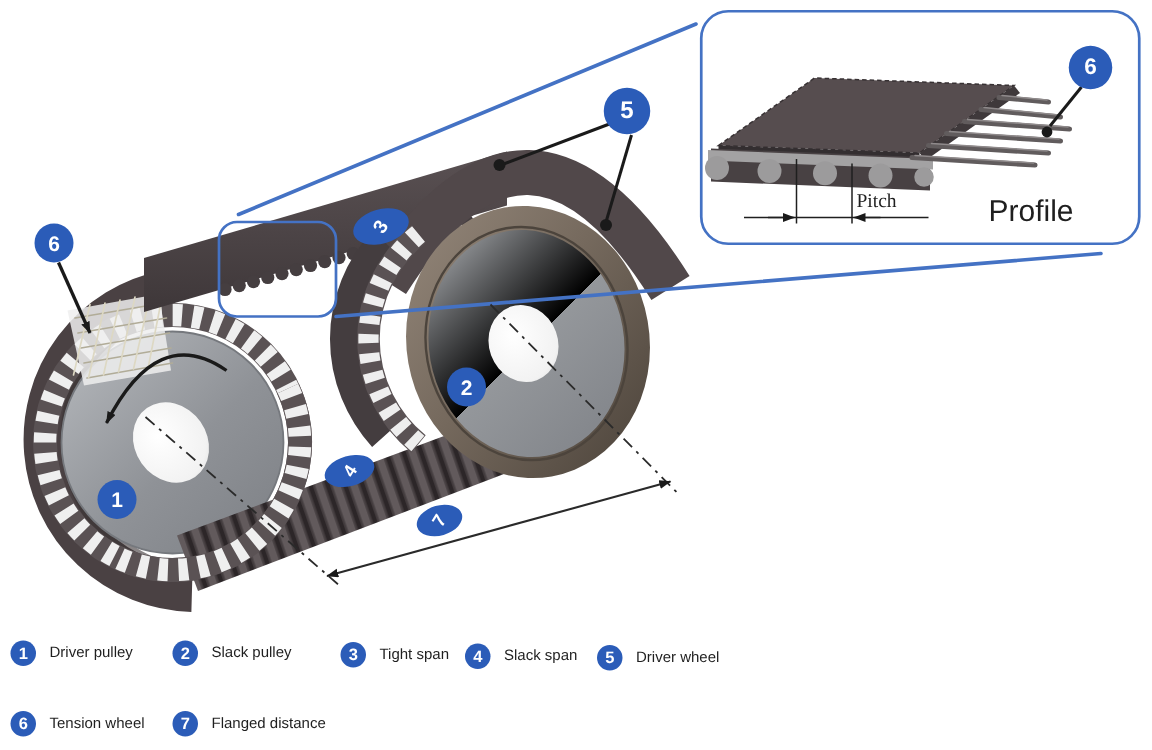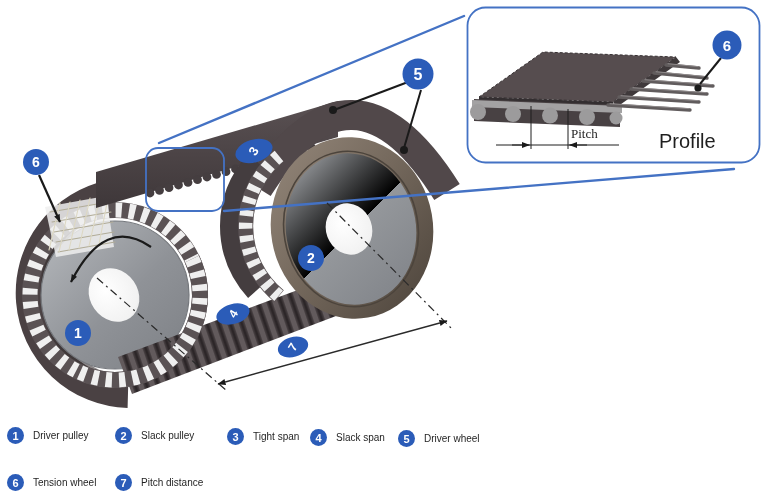--- a/index.html
+++ b/index.html
@@ -265,14 +265,14 @@
 <div class="legend-item" style="left:398px;top:430px">
   <span class="legend-badge">5</span>
   <span class="legend-label">Driver wheel</span>
 </div>
 <div class="legend-item" style="left:7px;top:474px">
   <span class="legend-badge">6</span>
   <span class="legend-label">Tension wheel</span>
 </div>
 <div class="legend-item" style="left:115px;top:474px">
   <span class="legend-badge">7</span>
-  <span class="legend-label">Pitch distance</span>
+  <span class="legend-label">Flanged distance</span>
 </div>
 
 </body></html>

